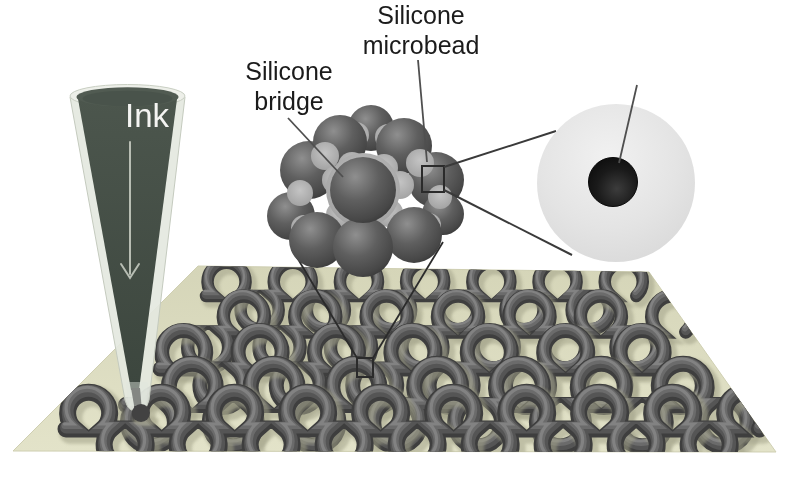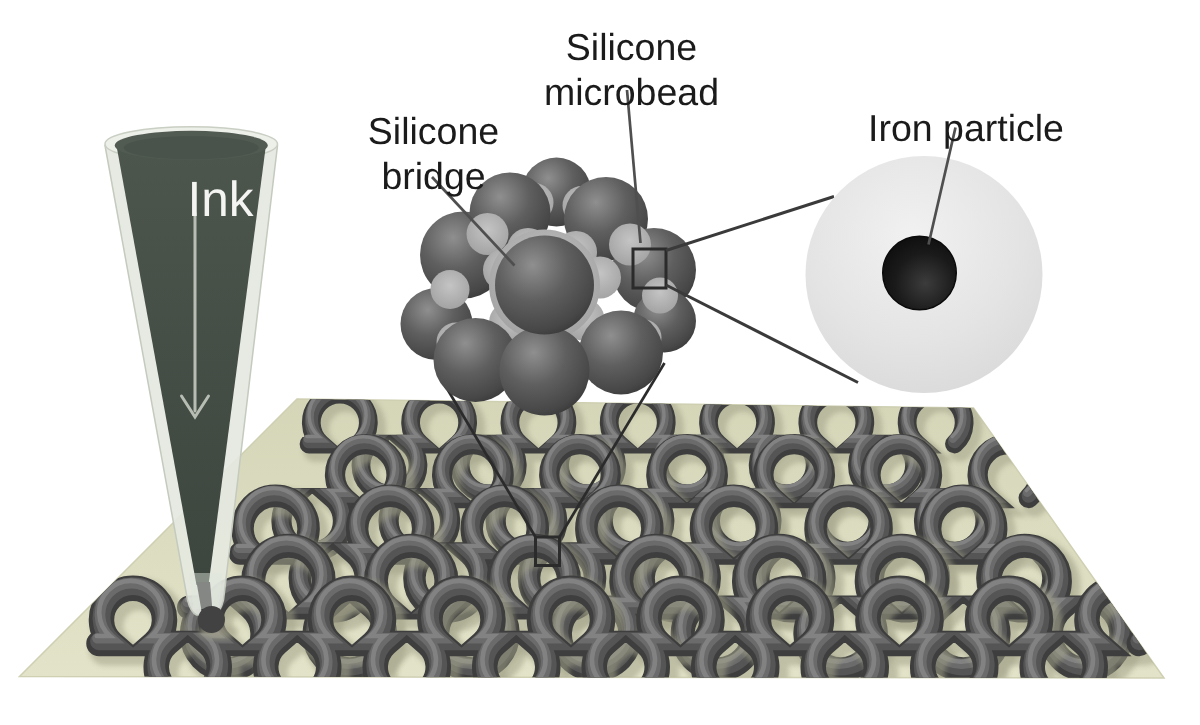--- a/index.html
+++ b/index.html
@@ -1,20 +1,20 @@
 <!DOCTYPE html>
 <html style="--background: #ffffff; --label-text: #1b1b1b; --substrate-top: #d6d6ba; --substrate-bottom: #e3e3c9; --trace: #3e3e3e; --trace-mid: #555555; --trace-highlight: #6d6d6d; --trace-shadow: #a2a289; --ink-body: #444e46; --ink-top: #515b52; --glass: #e4e8e0; --bead: #5a5a5a; --bridge: #b5b5b5; --microbead-shell: #e4e4e4; --iron-particle: #141414; --callout-line: #2e2e2e;"><head>
 <meta charset="utf-8">
 <style>
   html,body{margin:0;padding:0;background:#ffffff;}
   .stage{position:relative;width:800px;height:483px;overflow:hidden;background:var(--background,#fff);
          font-family:"Liberation Sans","DejaVu Sans",sans-serif;}
   .scene{position:absolute;left:0;top:0;}
   .label{position:absolute;transform:translateX(-50%);text-align:center;white-space:pre-line;
-         color:var(--label-text,#1b1b1b);font-size:25px;line-height:1.18;letter-spacing:0px;margin-top:17px;}
+         color:var(--label-text,#1b1b1b);font-size:25px;line-height:1.18;letter-spacing:0px;}
   .label.ink{color:#f4f4f2;font-size:33px;line-height:1;}
 </style>
 </head>
 <body>
 
 <div class="stage">
 
   <svg class="scene" width="800" height="483" viewBox="0 0 800 483">
     <defs>
       <linearGradient id="subGrad" x1="0" y1="266" x2="0" y2="452" gradientUnits="userSpaceOnUse">
@@ -157,14 +157,13 @@
       <line x1="418" y1="60" x2="427" y2="162"></line>
       <line x1="637" y1="85" x2="619" y2="163"></line>
     </g>
   </svg>
 
   <div class="label ink" style="left:147px;top:99px;">Ink</div>
   <div class="label" style="left:289px;top:57px;">Silicone
 bridge</div>
   <div class="label" style="left:421px;top:1px;">Silicone
 microbead</div>
-  <div class="label" style="left:644px;top:55px;">Iron particle</div>
 </div>
 
 </body></html>

